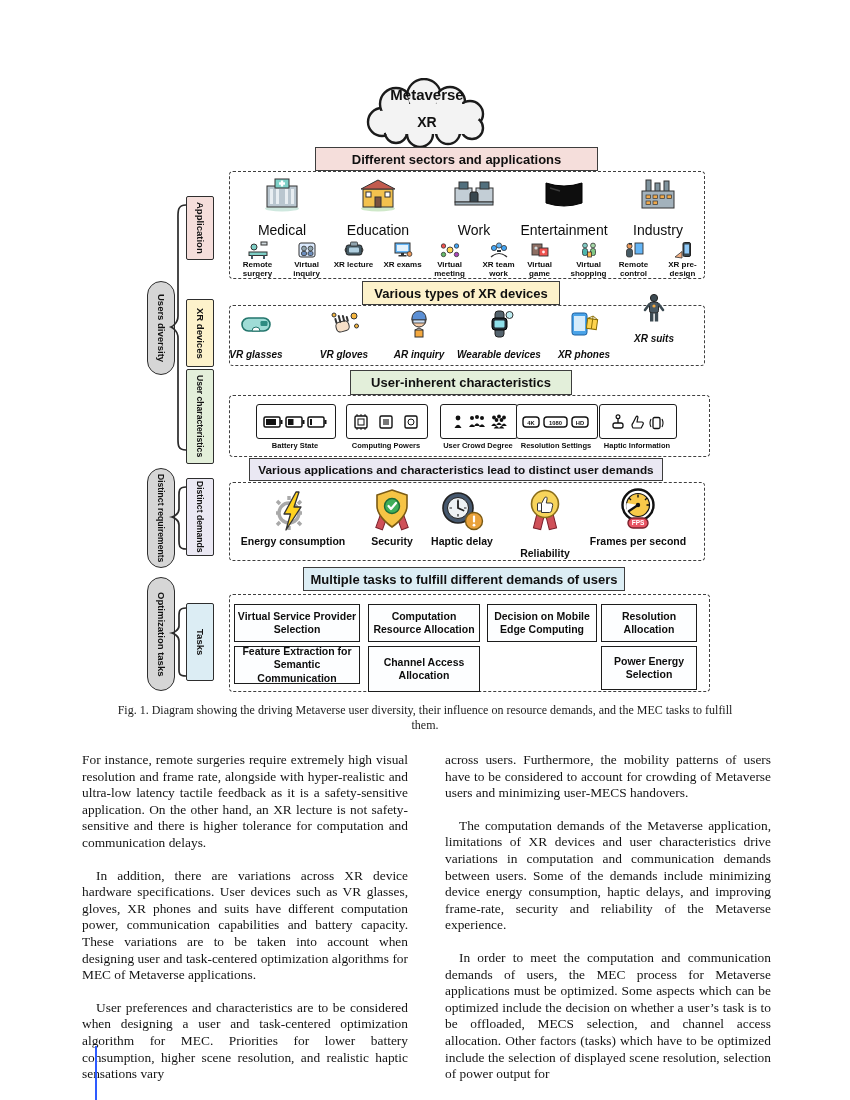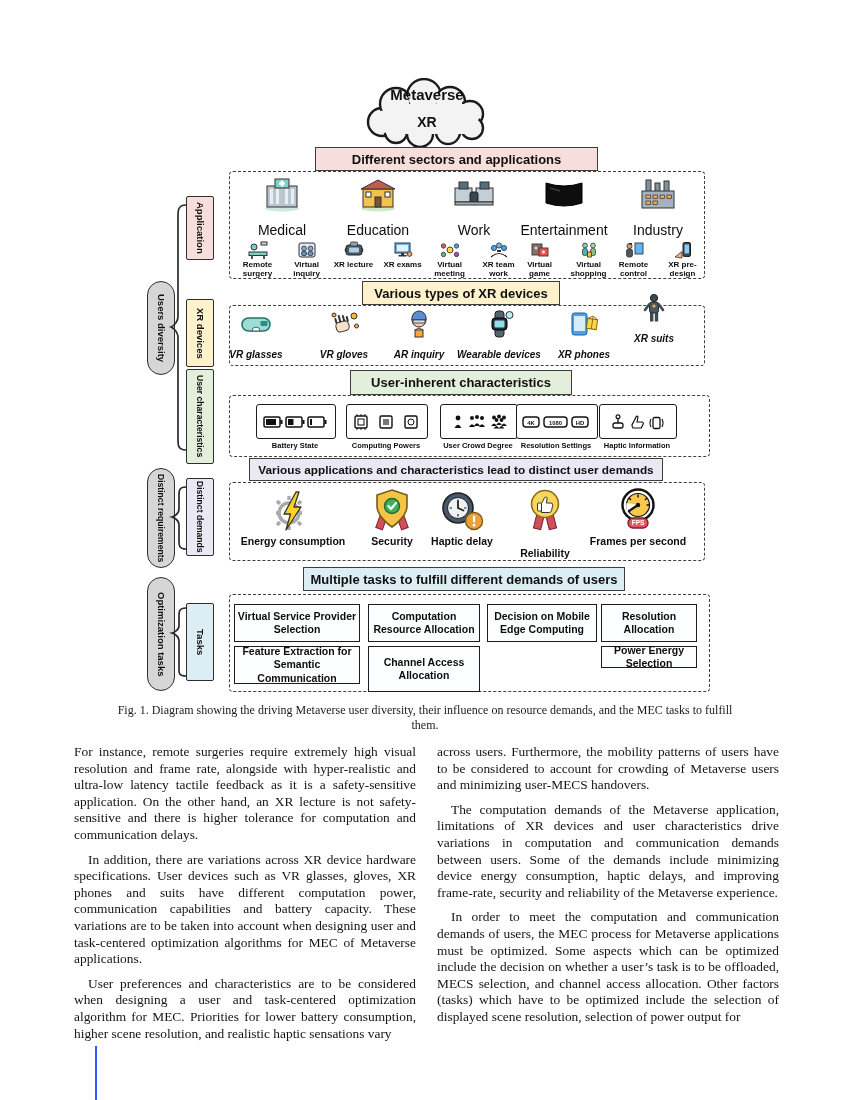--- a/index.html
+++ b/index.html
@@ -28,21 +28,21 @@
   .charlabel{position:absolute;font-weight:700;font-size:7.5px;color:#0d0d0d;text-align:center;}
   .demand{position:absolute;display:flex;flex-direction:column;align-items:center;justify-content:space-between;}
   .demlabel{font-weight:700;font-size:10.5px;color:#0d0d0d;margin-top:2px;white-space:nowrap;}
   .taskbox{position:absolute;border:1.6px solid #1c1c1c;background:#fdfeff;display:flex;align-items:center;
            justify-content:center;text-align:center;font-weight:700;font-size:10.5px;line-height:1.25;color:#0d0d0d;
            padding:2px;box-sizing:border-box;}
   .cloudtext{position:absolute;width:150px;text-align:center;font-weight:700;color:#111;}
   .caption{position:absolute;font-family:"Liberation Serif",serif;font-size:12px;color:#1b1b1b;text-align:center;}
   .bodycol{position:absolute;width:358px;font-family:"Liberation Serif",serif;font-size:13.4px;line-height:16.6px;
            text-align:justify;color:#141414;}
-  .bodycol p{margin:8px;}
+  .bodycol p{margin:16px;}
   .bodycol p.ind{text-indent:14px;}
   .bluemark{position:absolute;background:#2e5bff;}
   svg{display:block;}
 </style>
 </head>
 <body>
 
 <div class="page">
 
   <div class="abs" style="left:352px;top:78px;width:150px;height:70px;">
@@ -476,21 +476,21 @@
     </svg>
     <div class="demlabel">Frames per second</div>
   </div>
 
   <div class="taskbox" style="left:234px;top:604px;width:126px;height:38px;">Virtual Service Provider Selection</div>
   <div class="taskbox" style="left:368px;top:604px;width:112px;height:38px;">Computation Resource Allocation</div>
   <div class="taskbox" style="left:487px;top:604px;width:110px;height:38px;">Decision on Mobile Edge Computing</div>
   <div class="taskbox" style="left:601px;top:604px;width:96px;height:38px;">Resolution Allocation</div>
   <div class="taskbox" style="left:234px;top:646px;width:126px;height:38px;">Feature Extraction for Semantic Communication</div>
   <div class="taskbox" style="left:368px;top:646px;width:112px;height:46px;">Channel Access Allocation</div>
-  <div class="taskbox" style="left:601px;top:646px;width:96px;height:22px;">Power Energy Selection</div>
+  <div class="taskbox" style="left:601px;top:646px;width:96px;height:44px;">Power Energy Selection</div>
 
   <div class="caption" style="left:113px;top:703px;width:624px;">Fig. 1.   Diagram showing the driving Metaverse user diversity, their influence on resource demands, and the MEC tasks to fulfill them.</div>
 
   <div class="bodycol" style="left:66px;top:736px;">
     <p>For instance, remote surgeries require extremely high visual resolution and frame rate, alongside with hyper-realistic and ultra-low latency tactile feedback as it is a safety-sensitive application. On the other hand, an XR lecture is not safety-sensitive and there is higher tolerance for computation and communication delays.</p>
     <p class="ind">In addition, there are variations across XR device hardware specifications. User devices such as VR glasses, gloves, XR phones and suits have different computation power, communication capabilities and battery capacity. These variations are to be taken into account when designing user and task-centered optimization algorithms for MEC of Metaverse applications.</p>
     <p class="ind">User preferences and characteristics are to be considered when designing a user and task-centered optimization algorithm for MEC. Priorities for lower battery consumption, higher scene resolution, and realistic haptic sensations vary</p>
   </div>
   <div class="bodycol" style="left:429px;top:736px;">
     <p>across users. Furthermore, the mobility patterns of users have to be considered to account for crowding of Metaverse users and minimizing user-MECS handovers.</p>

